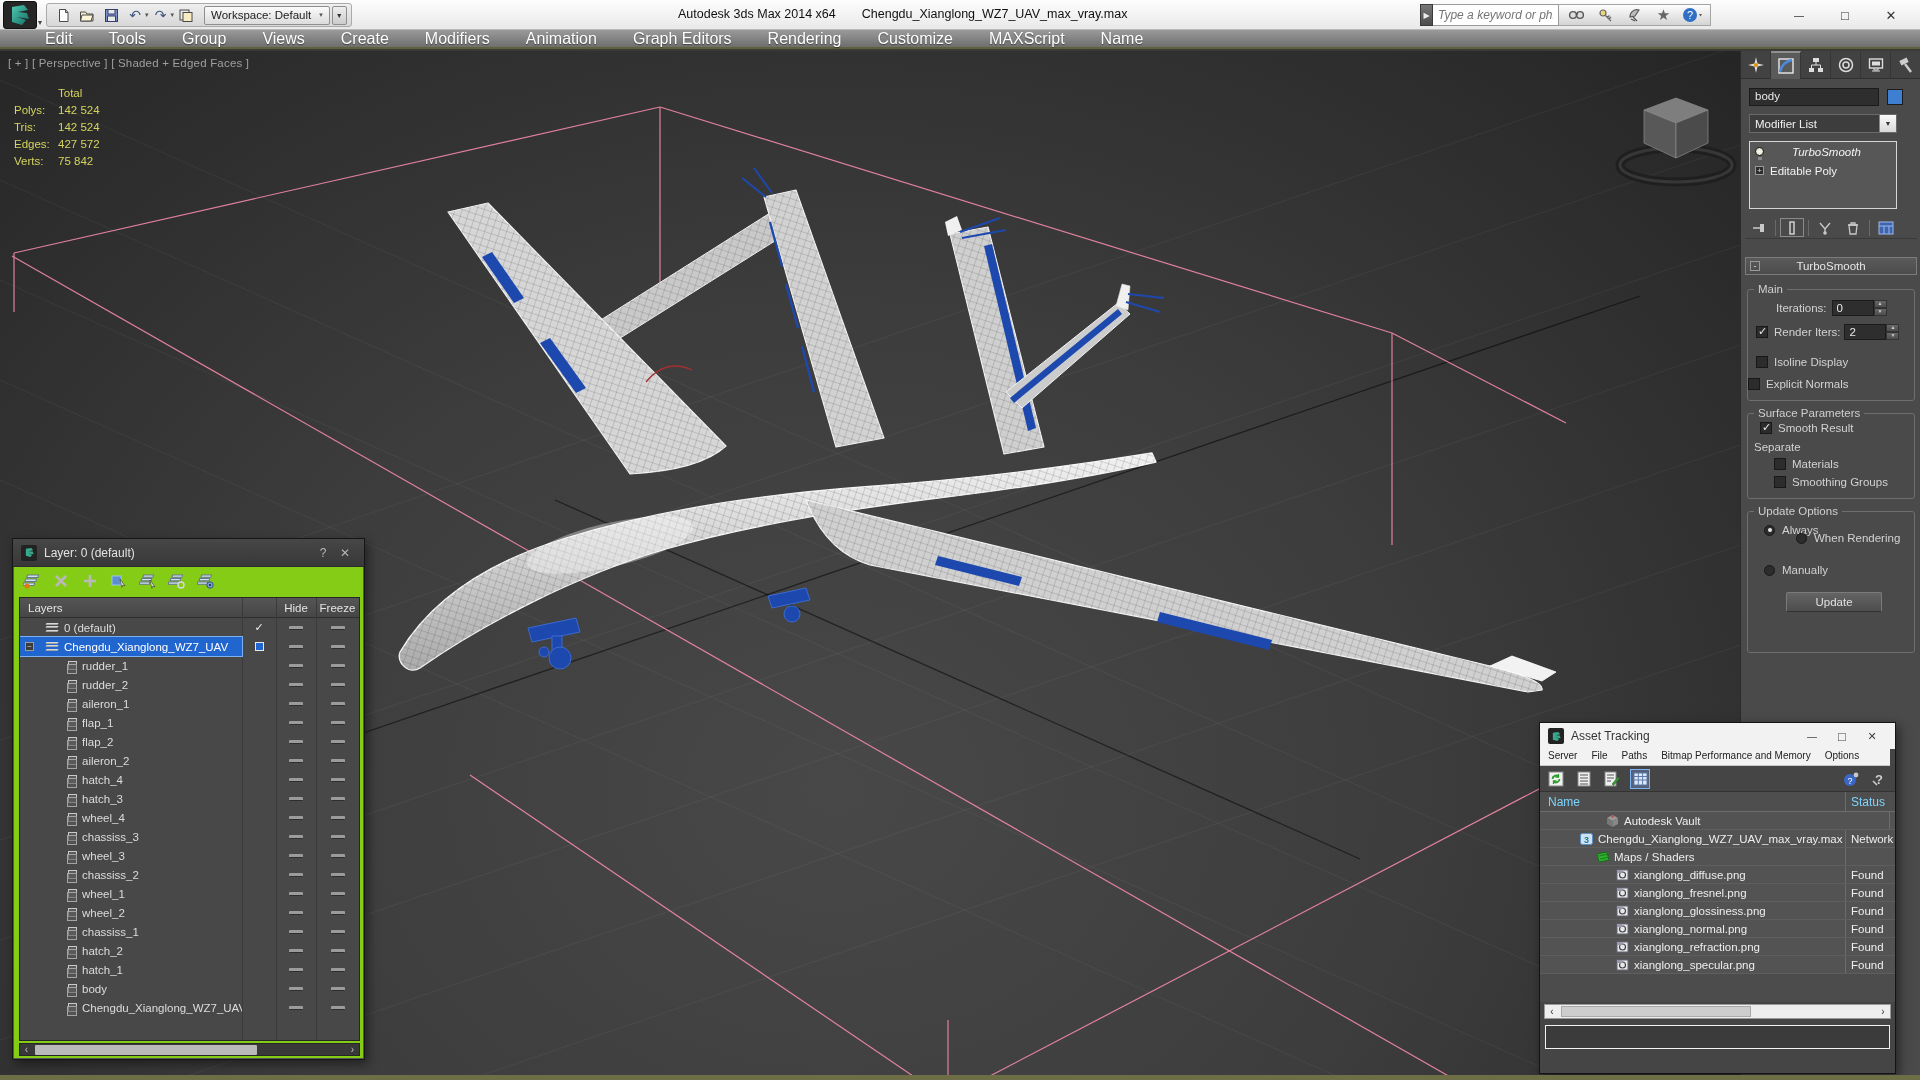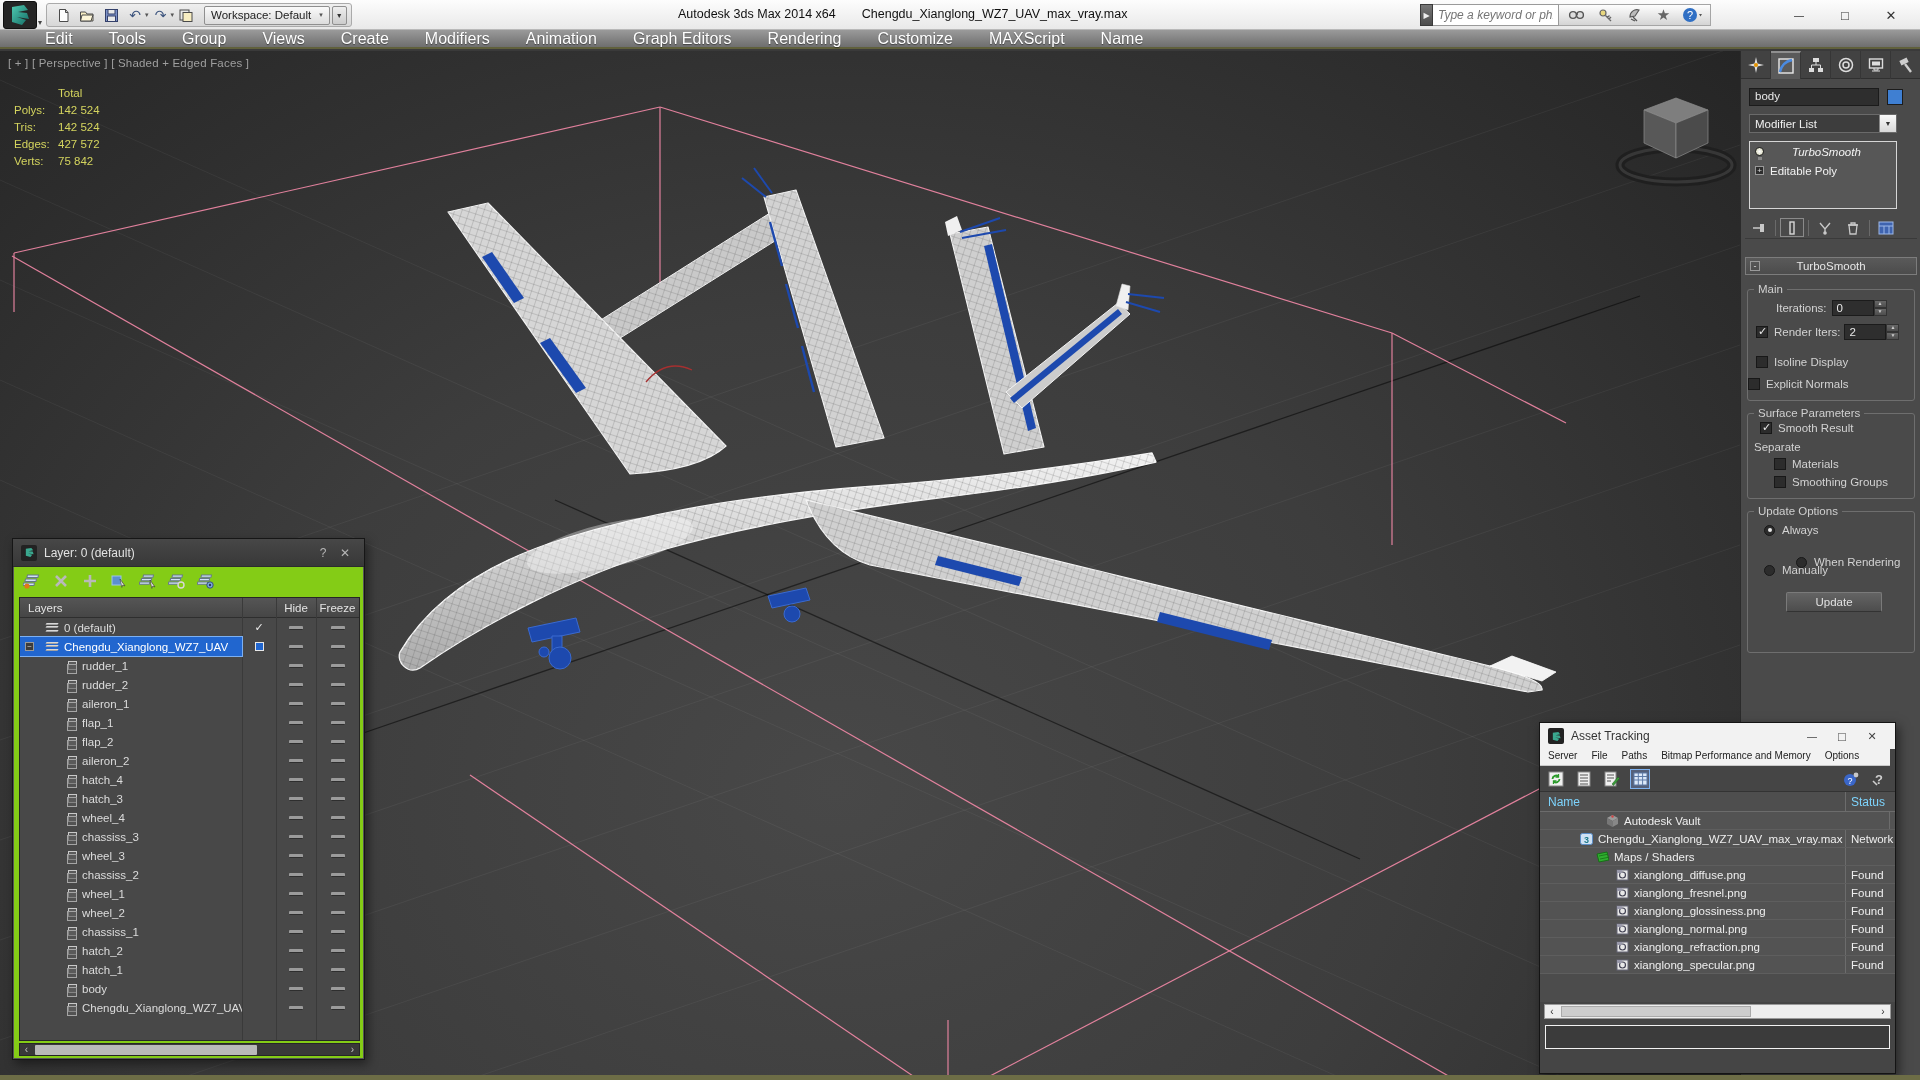--- a/index.html
+++ b/index.html
@@ -613,21 +613,21 @@
       <span>Smoothing Groups</span>
     </div>
   </div>
 
   <div class="cp-group" style="left:6px;top:460px;width:168px;height:142px;">
     <span class="cp-group-label">Update Options</span>
     <div class="cp-row" style="left:16px;top:12px;">
       <span class="radio on"></span>
       <span>Always</span>
     </div>
-    <div class="cp-row" style="left:16px;top:44px;padding-left:32px;">
+    <div class="cp-row" style="left:16px;top:20px;padding-left:32px;">
       <span class="radio"></span>
       <span>When Rendering</span>
     </div>
     <div class="cp-row" style="left:16px;top:52px;">
       <span class="radio"></span>
       <span>Manually</span>
     </div>
     <div class="upd-btn" style="top:80px;">Update</div>
   </div>
 </div>

